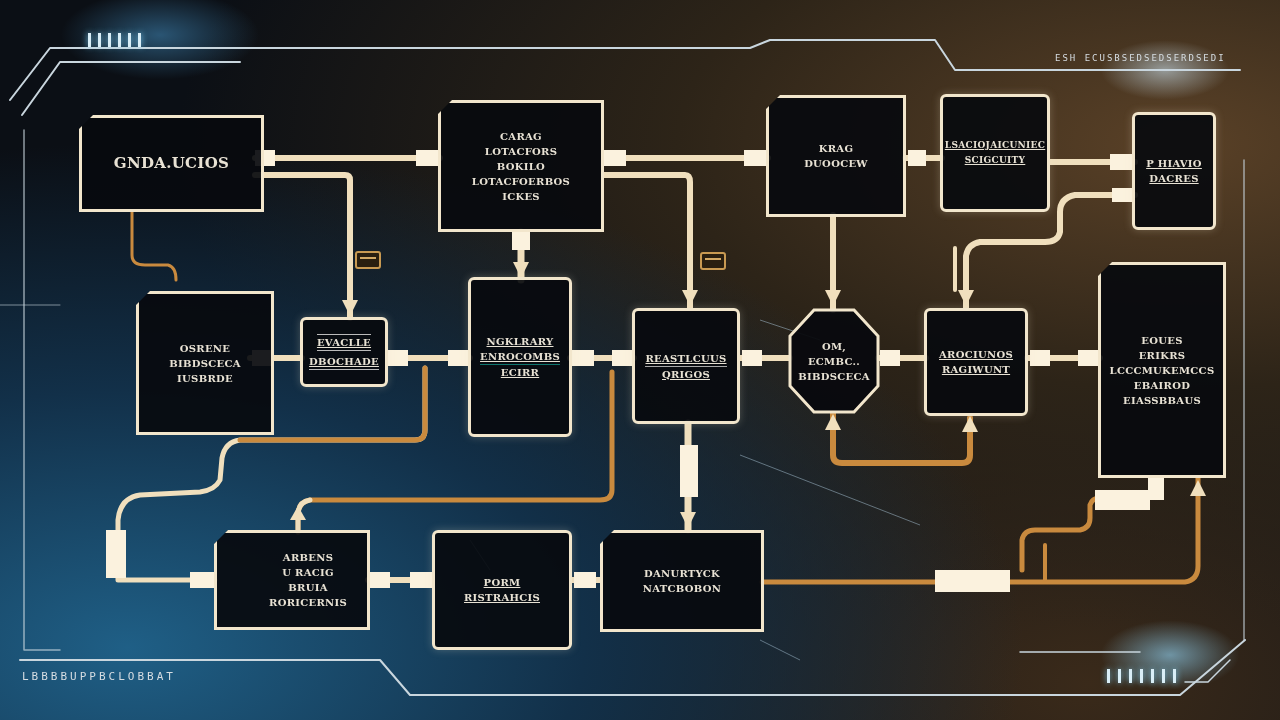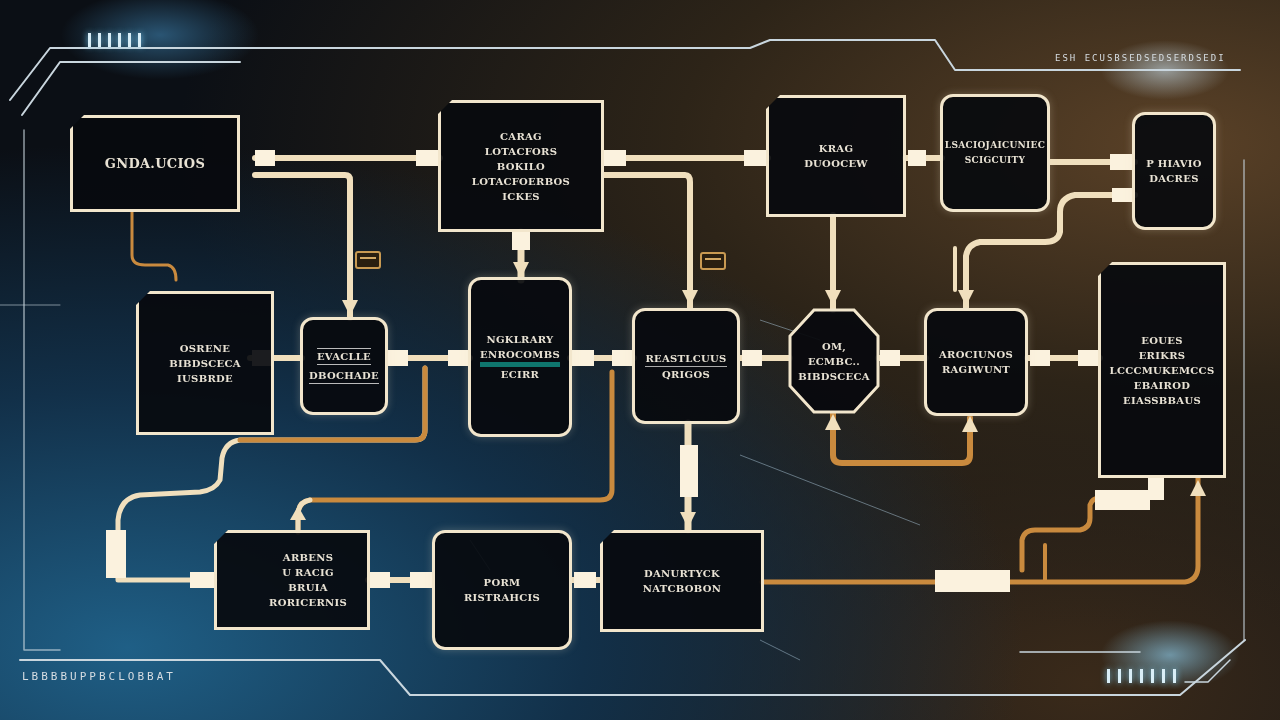--- a/index.html
+++ b/index.html
@@ -16,21 +16,21 @@
     position:absolute; box-sizing:border-box;
     border:3px solid #f2e6cc;
     background: rgba(8,10,14,0.92);
     display:flex; flex-direction:column; align-items:center; justify-content:center;
     color:#e8e2d4; text-align:center;
     font-family:"DejaVu Serif", serif; font-weight:bold;
     font-size:10px; line-height:15px; letter-spacing:0.3px;
     box-shadow: 0 0 8px rgba(242,230,204,0.25);
   }
   .clip-tl { clip-path: polygon(14px 0,100% 0,100% 100%,0 100%,0 14px); }
-  .clip-bl { border-radius:13px; }
+  .clip-bl { border-radius:6px;text-decoration:underline; }
   .node .line { white-space:nowrap; }
   .node.octagon {
     border:none; background:none; box-shadow:none;
   }
   .node.octagon svg { position:absolute; left:0; top:0; }
   .node.octagon .txt { position:relative; z-index:2; }
   .ticks { position:absolute; display:flex; gap:7px; }
   .ticks span { width:3px; height:14px; background:#d9eef7; box-shadow:0 0 6px #7fd6ff; }
   .glyph-row { position:absolute; color:#d6dde2; font-size:9px; letter-spacing:2px; white-space:nowrap; font-family:"DejaVu Sans Mono", monospace; }
   .chip {
@@ -161,21 +161,21 @@
     <span></span>
     <span></span>
     <span></span>
 </div>
 <div class="glyph-row" style="left:1055px;top:53px;">ESH ECUSBSEDSEDSERDSEDI</div>
 <div class="glyph-row" style="left:22px;top:670px;font-size:11px;letter-spacing:3px;">LBBBBUPPBCLOBBAT</div>
 
 <div class="chip" style="left:355px;top:251px;"></div>
 <div class="chip" style="left:700px;top:252px;"></div>
 
-<div class="node clip-tl" style="left:70px;top:115px;width:170px;height:97px;font-size:13px;">
+<div class="node clip-tl" style="left:79px;top:115px;width:185px;height:97px;font-size:15px;">
   <div class="line">GNDA.UCIOS</div>
 </div>
 
 <div class="node clip-tl" style="left:438px;top:100px;width:166px;height:132px;">
   <div class="line">CARAG</div>
   <div class="line">LOTACFORS</div>
   <div class="line">BOKILO</div>
   <div class="line">LOTACFOERBOS</div>
   <div class="line">ICKES</div>
 </div>
@@ -194,28 +194,28 @@
   <div class="line">P HIAVIO</div>
   <div class="line">DACRES</div>
 </div>
 
 <div class="node clip-tl" style="left:112px;top:291px;width:138px;height:144px;margin-left:24px;">
   <div class="line">OSRENE</div>
   <div class="line">BIBDSCECA</div>
   <div class="line">IUSBRDE</div>
 </div>
 
-<div class="node clip-bl" style="left:300px;top:317px;width:88px;height:98px;">
+<div class="node clip-bl" style="left:300px;top:317px;width:88px;height:70px;">
   <div class="line" style="border-top:1px solid #bbb;border-bottom:1px solid #bbb;">EVACLLE</div>
   <div class="line" style="border-bottom:1px solid #bbb;margin-top:3px;">DBOCHADE</div>
 </div>
 
 <div class="node clip-bl" style="left:468px;top:277px;width:104px;height:160px;">
   <div class="line">NGKLRARY</div>
-  <div class="line" style="border-bottom:5px solid #0f766e;">ENROCOMBS</div>
+  <div class="line" style="border-bottom:1px solid #0f766e;">ENROCOMBS</div>
   <div class="line">ECIRR</div>
 </div>
 
 <div class="node clip-bl" style="left:632px;top:308px;width:108px;height:116px;">
   <div class="line" style="border-bottom:1px solid #aaa;">REASTLCUUS</div>
   <div class="line">QRIGOS</div>
 </div>
 
 <div class="node octagon" style="left:788px;top:308px;width:92px;height:106px;">
   <svg width="92" height="106" viewBox="0 0 92 106">

